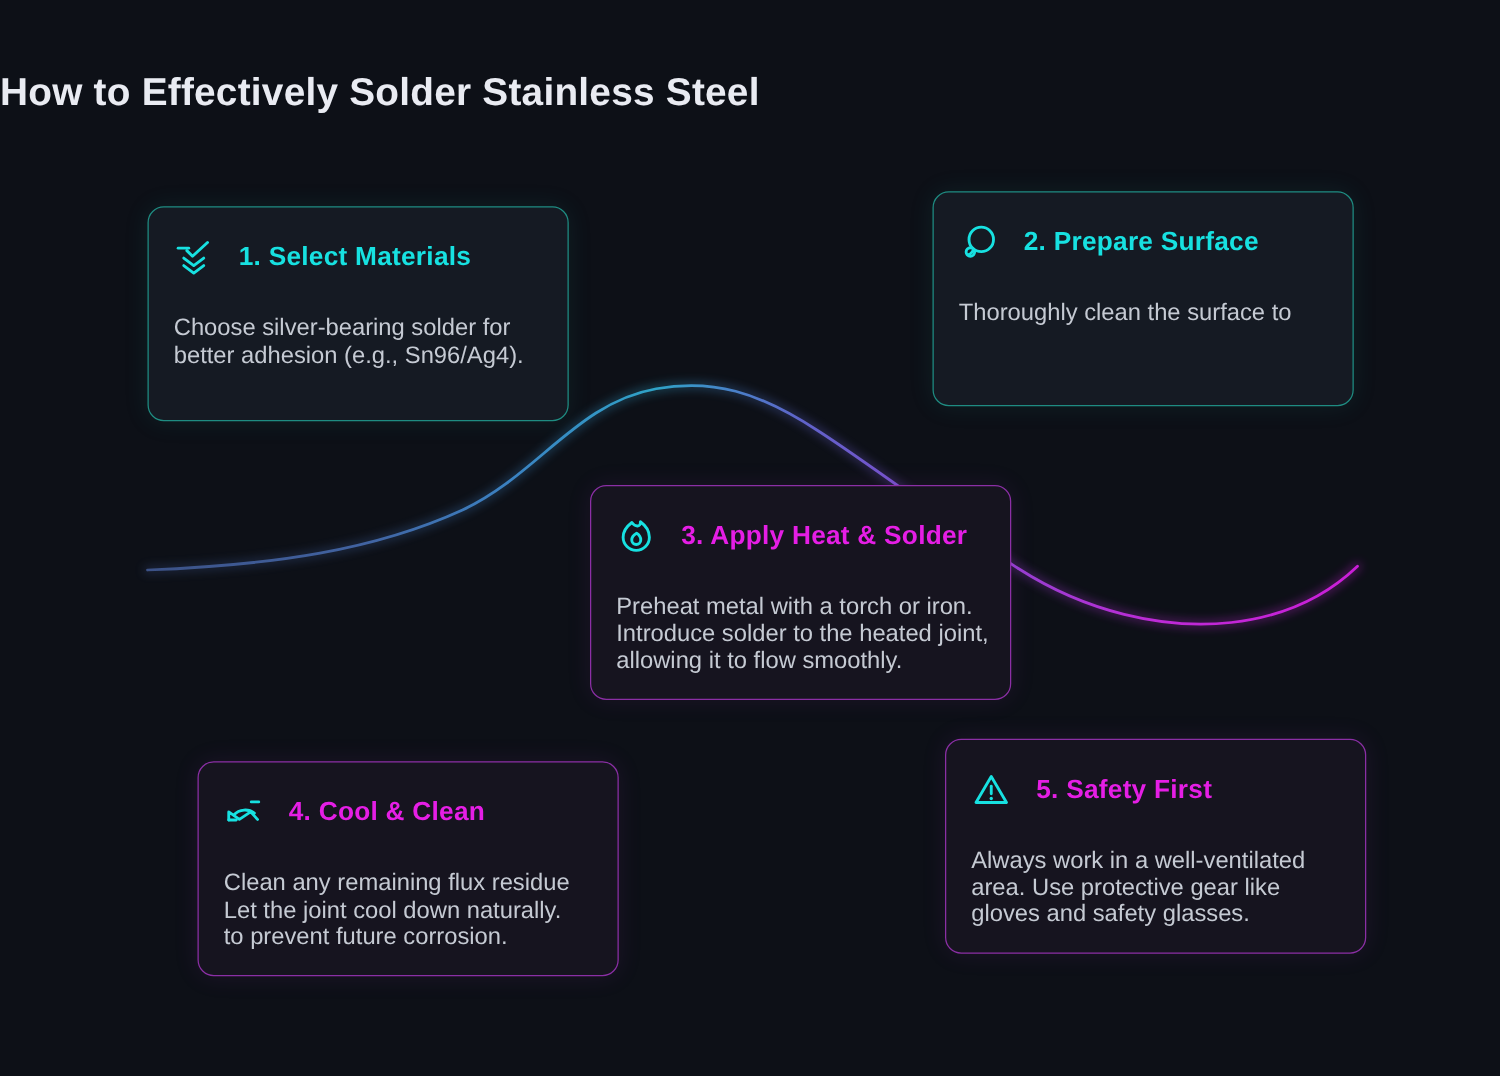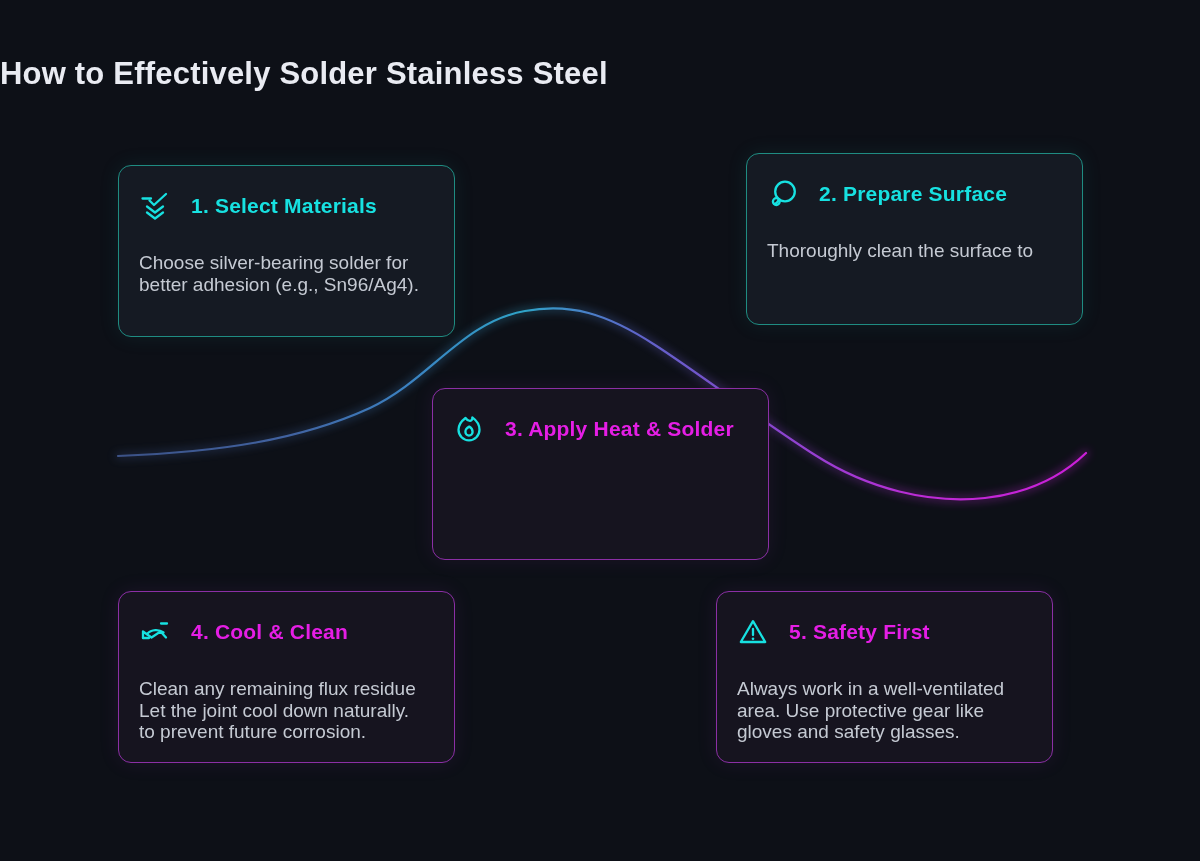--- a/index.html
+++ b/index.html
@@ -28,34 +28,34 @@
     font-size:31px;font-weight:800;letter-spacing:.2px;
   }
   svg.curve{position:absolute;left:0;top:0;pointer-events:none;}
   .card{
     position:absolute;width:337px;height:172px;
     border-radius:13px;
     background:var(--card-bg);
     padding:22px 18px 0 20px;
   }
   .card.teal{border:1.5px solid var(--teal-border);box-shadow:0 0 20px rgba(31,140,130,.12);}
-  .card.purple{border:1.5px solid var(--purple-border);background:var(--card-bg-alt);box-shadow:0 0 20px rgba(139,47,165,.12);}
+  .card.purple{border:1.5px solid var(--purple-border);background:var(--card-bg-alt);box-shadow:0 0 20px rgba(139,47,165,.12);margin-left:40px;}
   .card-head{display:flex;align-items:center;gap:20px;height:36px;}
   .card-icon{width:32px;height:32px;flex:0 0 32px;display:block;}
   .card-icon svg{width:32px;height:32px;display:block;}
   .card-title{font-size:21px;font-weight:800;letter-spacing:.2px;white-space:nowrap;}
   .card-title.cyan{color:var(--cyan);}
   .card-title.magenta{color:var(--magenta);}
   .card-body{margin-top:28px;color:var(--body-text);font-size:19px;line-height:21.5px;}
   .card-body .line{white-space:nowrap;}
   
   #card-1{left:118px;top:165px;}
   #card-2{left:746px;top:153px;}
   #card-3{left:432px;top:388px;}
-  #card-4{left:118px;top:591px;}
+  #card-4{left:118px;top:609px;}
   #card-5{left:716px;top:591px;}
   .stroke{fill:none;stroke:var(--cyan);stroke-width:2.3;stroke-linecap:round;stroke-linejoin:round;}
 </style>
 </head>
 <body>
 
 <div class="canvas">
 
   <svg class="curve" width="1200" height="861" viewBox="0 0 1200 861">
     <defs>
@@ -120,20 +120,25 @@
   <div class="card purple" id="card-3">
     <div class="card-head">
       <span class="card-icon">
         <svg viewBox="0 0 32 32">
           <path class="stroke" d="M12.5 5 C 8.5 8 5.5 12 5.5 16.8 A 10.5 10.5 0 0 0 26.5 16.8 C 26.5 11.5 24 7.8 19.3 4.4 C 19.8 8.6 15.3 9 12.5 5 Z"></path>
           <path class="stroke" d="M16.3 13.6 C 18.5 14.9 19.6 16.8 19.6 19 A 3.6 3.6 0 0 1 12.4 19 C 12.4 16.8 14 14.9 16.3 13.6 Z"></path>
         </svg>
       </span>
       <span class="card-title magenta">3. Apply Heat &amp; Solder</span>
     </div>
+    <div class="card-body">
+      <div class="line">Preheat metal with a torch or iron.</div>
+      <div class="line">Introduce solder to the heated joint,</div>
+      <div class="line">allowing it to flow smoothly.</div>
+    </div>
   </div>
 
   <div class="card purple" id="card-4">
     <div class="card-head">
       <span class="card-icon">
         <svg viewBox="0 0 32 32">
           <path class="stroke" d="M22 7.5 H28"></path>
           <path class="stroke" d="M4 22 V15.5 L12.5 21.5 L21.5 15.5 L27 21.5"></path>
           <path class="stroke" d="M8 18 C 12.5 13 20 13 24.5 16.5"></path>
           <path class="stroke" d="M4 22 H10"></path>

